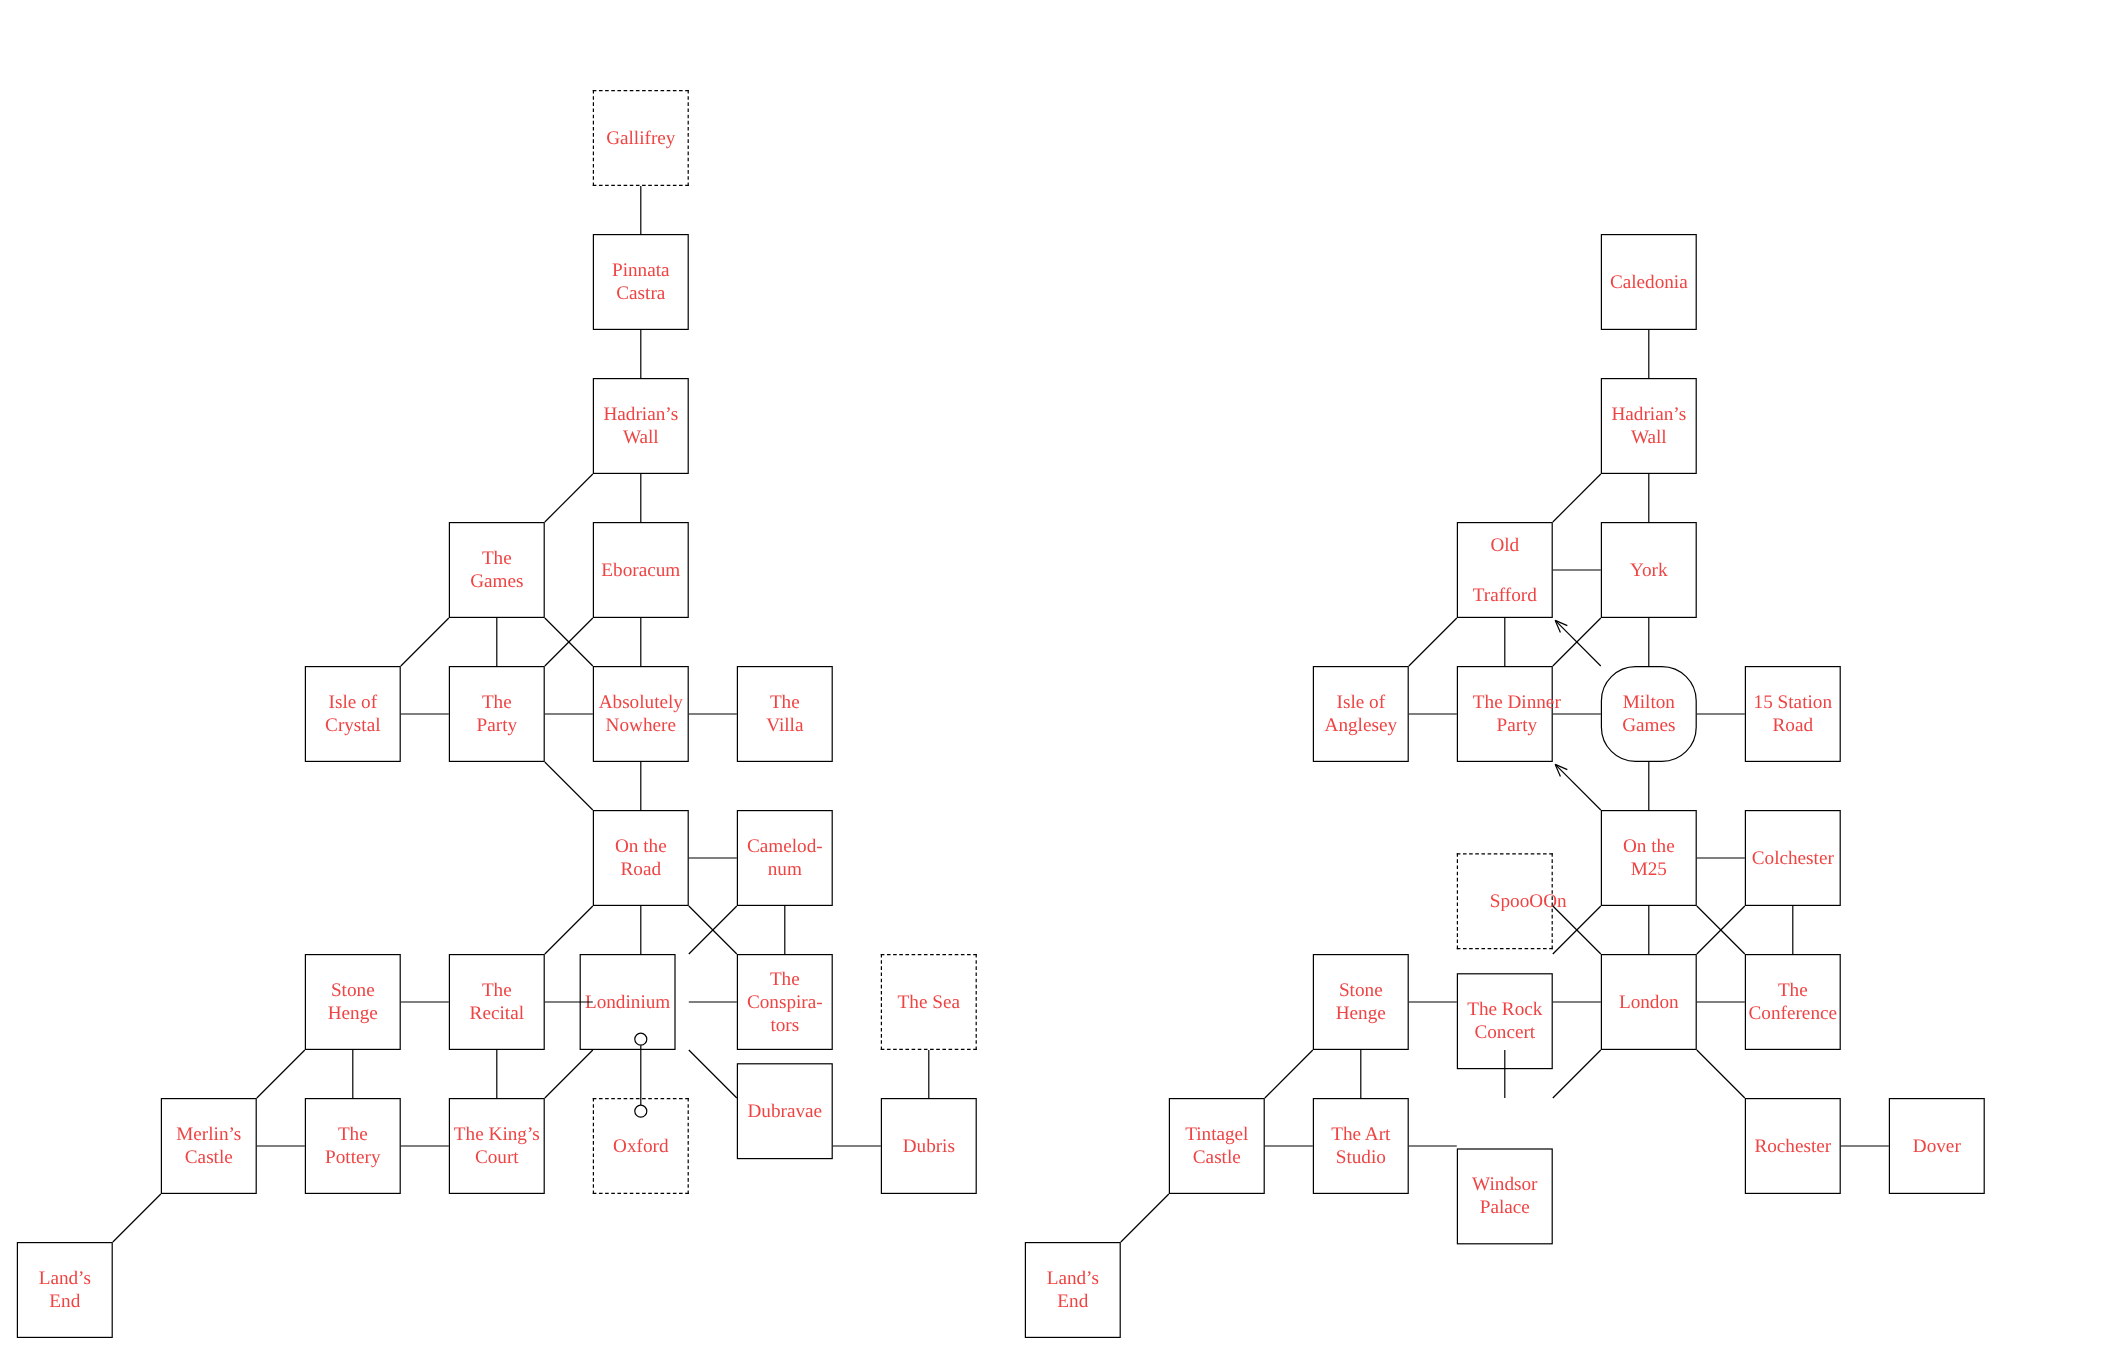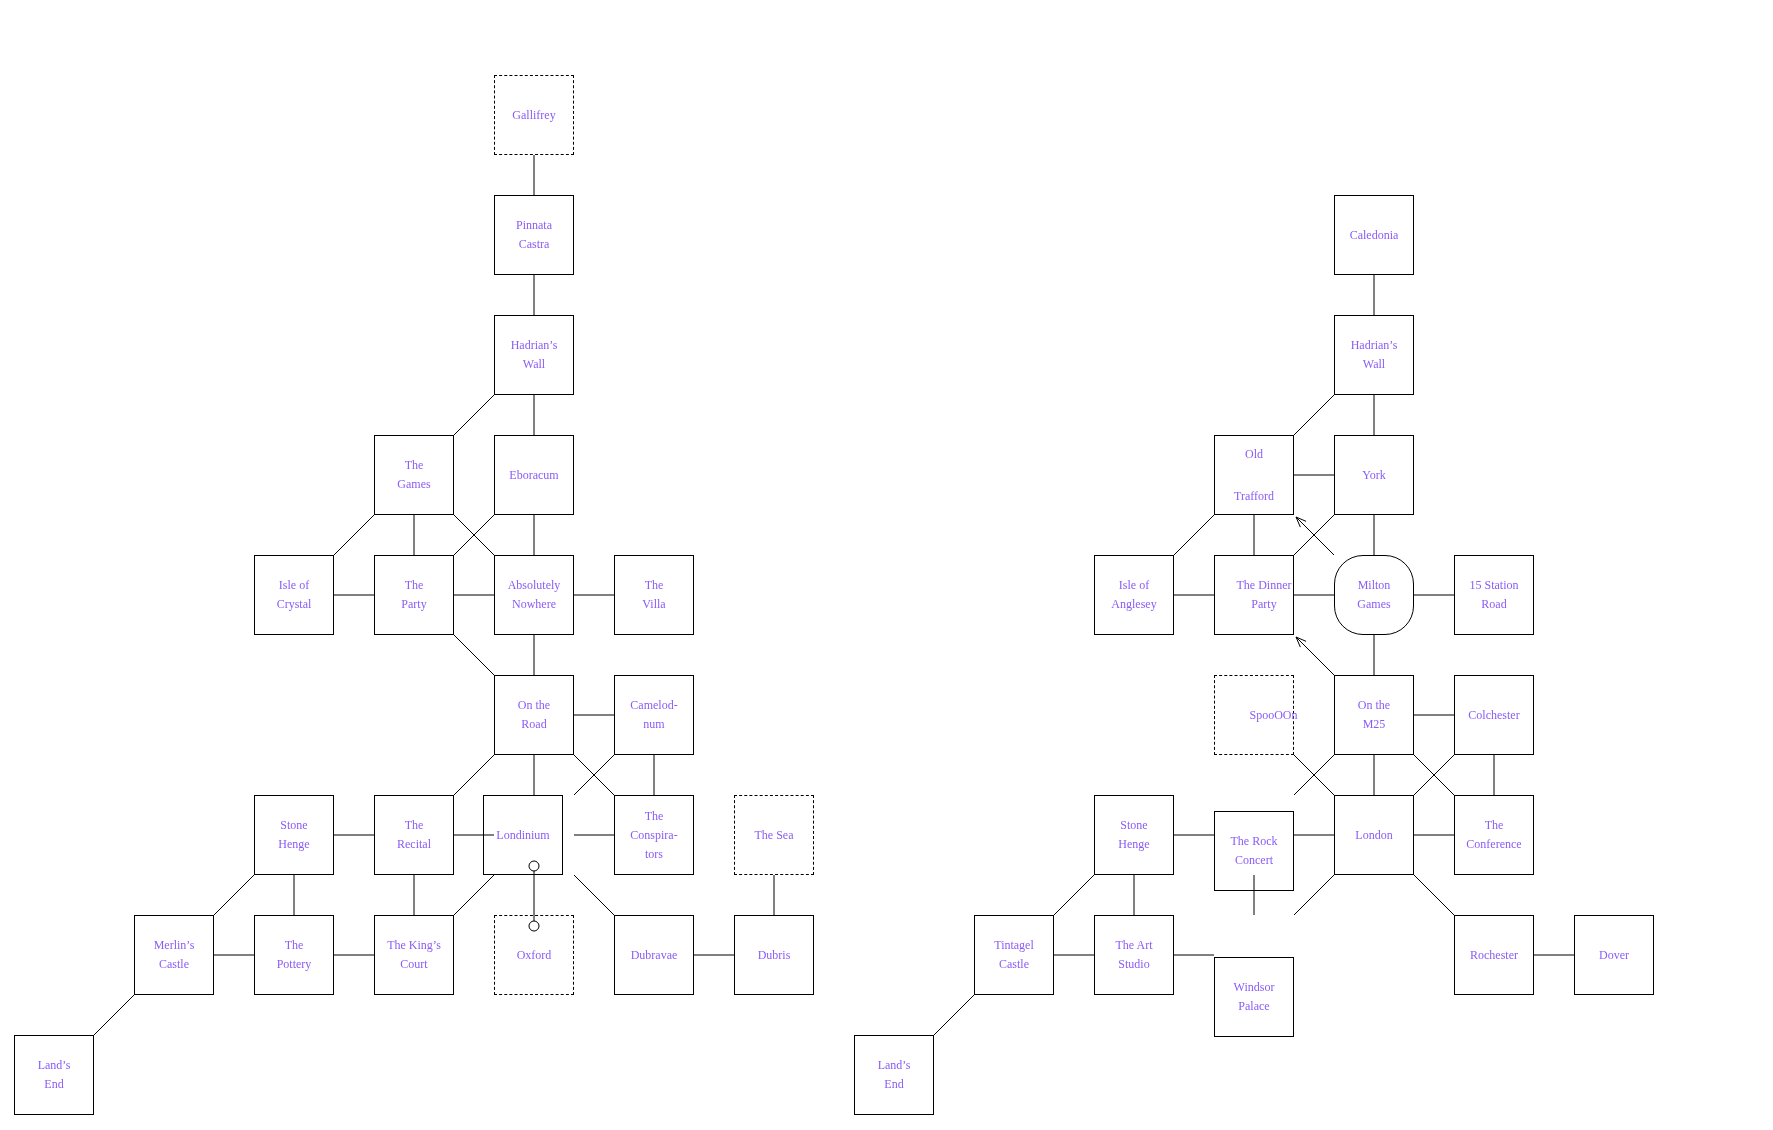--- a/index.html
+++ b/index.html
@@ -16,23 +16,23 @@
     width: 80px;
     height: 80px;
     box-sizing: border-box;
     border: 1px solid #000000;
     background: #ffffff;
     display: flex;
     flex-direction: column;
     align-items: center;
     justify-content: center;
     text-align: center;
-    font-size: 12px;
+    font-size: 16px;
     line-height: 19px;
-    color: #8b5cf6;
+    color: #ef4444;
     white-space: nowrap;
   }
   .node.dashed { border-style: dashed; }
   svg.edge-layer {
     position: absolute;
     left: 0; top: 0;
     pointer-events: none;
   }
 </style>
 </head>
@@ -108,21 +108,21 @@
       <span>The</span>
       <span>Pottery</span>
     </div>
     <div class="node" style="left: 374px; top: 915px;">
       <span>The King’s</span>
       <span>Court</span>
     </div>
     <div class="node dashed" style="left: 494px; top: 915px;">
       <span>Oxford</span>
     </div>
-    <div class="node" style="left: 614px; top: 915px;">
+    <div class="node" style="left: 614px; top: 886px;">
       <span>Dubravae</span>
     </div>
     <div class="node" style="left: 734px; top: 915px;">
       <span>Dubris</span>
     </div>
     <div class="node" style="left: 14px; top: 1035px;">
       <span>Land’s</span>
       <span>End</span>
     </div>
     <div class="node" style="left: 1334px; top: 195px;">
@@ -148,21 +148,21 @@
       <span>Party</span>
     </div>
     <div class="node" style="left: 1334px; top: 555px; border-radius: 29px;">
       <span>Milton</span>
       <span>Games</span>
     </div>
     <div class="node" style="left: 1454px; top: 555px;">
       <span>15 Station</span>
       <span>Road</span>
     </div>
-    <div class="node dashed" style="left: 1214px; top: 675px; padding-left: 39px;">
+    <div class="node dashed" style="left: 1214px; top: 711px; padding-left: 39px;">
       <span>SpooOOn</span>
     </div>
     <div class="node" style="left: 1334px; top: 675px;">
       <span>On the</span>
       <span>M25</span>
     </div>
     <div class="node" style="left: 1454px; top: 675px;">
       <span>Colchester</span>
     </div>
     <div class="node" style="left: 1094px; top: 795px;">

